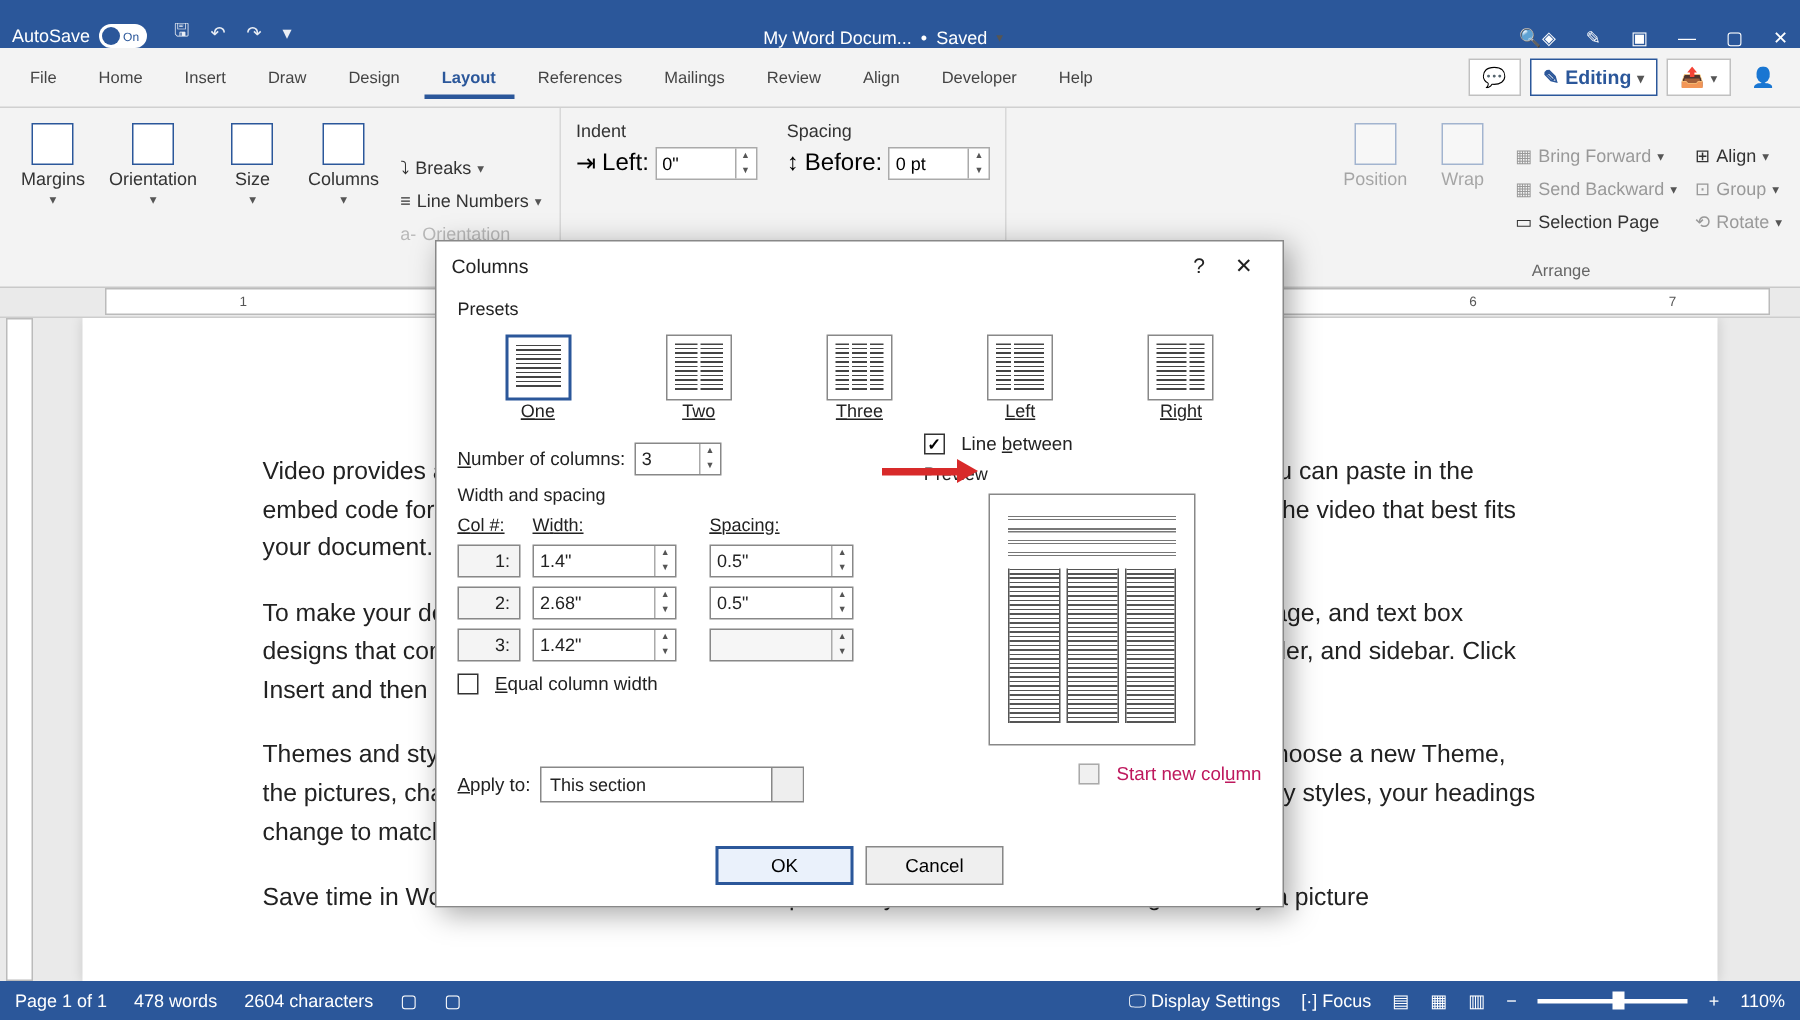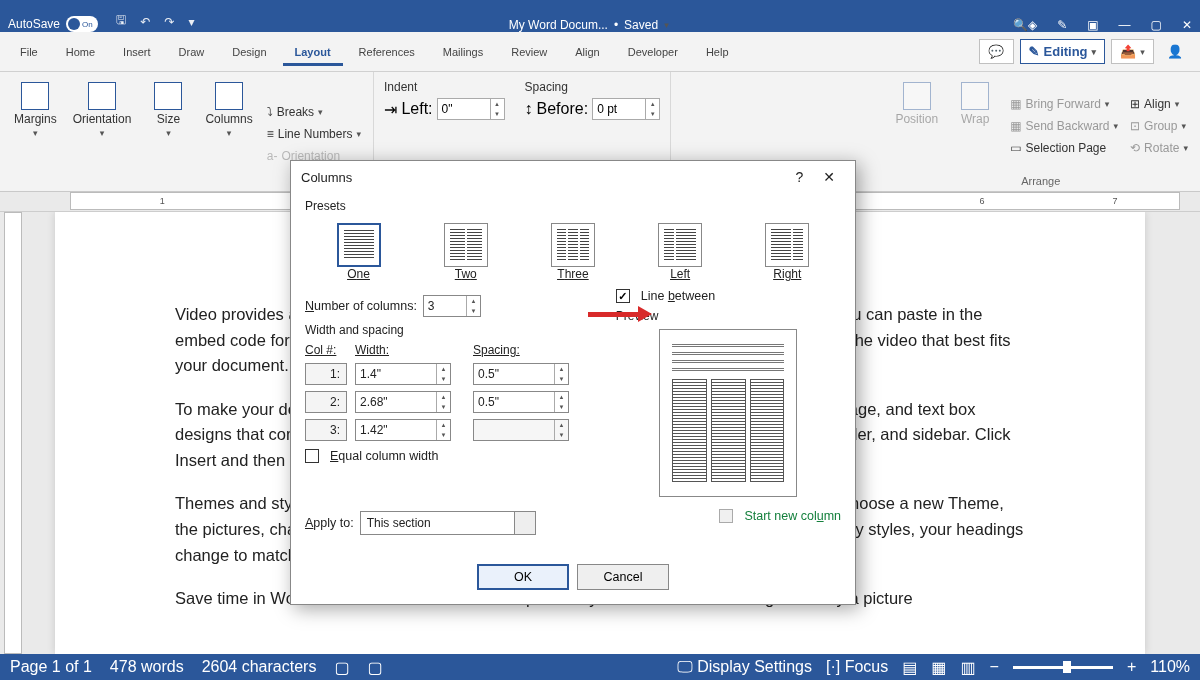--- a/index.html
+++ b/index.html
@@ -48,21 +48,21 @@
 .ruler { position: absolute; left: 70px; right: 20px; height: 18px; background: #fff; border: 1px solid #bbb; font-size: 9px; display: flex; align-items: center;}
 .ruler-tick { position: absolute; font-size: 9px; color: #555; top: 3px; }
 
 
 .doc-area { background: #eaeaea; position: absolute; top: 212px; bottom: 26px; left: 0; right: 0; overflow: hidden; }
 .page { background: #fff; width: 1090px; margin: 0 auto; height: 100%; padding: 90px 120px 30px; box-shadow: 0 0 8px rgba(0,0,0,0.15); }
 .page p { font-size: 16.5px; line-height: 1.55; color: #222; margin-bottom: 18px; }
 .vruler { position: absolute; left: 4px; top: 0; bottom: 0; width: 18px; background: #fff; border: 1px solid #bbb; }
 
 
-.statusbar { position: absolute; bottom: 0; left: 0; right: 0; height: 26px; background: #2b579a; color: #fff; display: flex; align-items: center; font-size: 16px; padding: 0 10px; gap: 18px; }
+.statusbar { position: absolute; bottom: 0; left: 0; right: 0; height: 26px; background: #2b579a; color: #fff; display: flex; align-items: center; font-size: 12px; padding: 0 10px; gap: 18px; }
 .statusbar .right { margin-left: auto; display: flex; gap: 14px; align-items: center; }
 .zoom-slider { width: 100px; height: 3px; background: #fff; position: relative; }
 .zoom-slider::after { content: ""; position: absolute; width: 8px; height: 12px; background: #fff; top: -5px; left: 50%; }
 
 
 .dialog { position: absolute; left: 290px; top: 160px; width: 566px; background: #fff; border: 1px solid #888; box-shadow: 4px 4px 18px rgba(0,0,0,0.35); z-index: 100; }
 .dialog-title { display: flex; padding: 8px 10px; font-size: 13px; color: #222; align-items: center; }
 .dialog-title .sp { flex: 1; }
 .dialog-title .ctrl { padding: 0 10px; cursor: pointer; font-size: 14px; }
 .dialog-body { padding: 6px 14px 14px; font-size: 12.5px; color: #222; }
@@ -420,21 +420,21 @@
       </div>
     </div>
 
     <div class="dlg-bottom">
       <div class="row">
         <span><span class="u">A</span>pply to:</span>
         <div class="apply-select">
             <span>This section</span>
           </div>
       </div>
-      <div class="checkbox" style="color:#15803d; margin-top:4px;justify-content:space-between;">
+      <div class="checkbox" style="color:#be185d; margin-top:4px;justify-content:space-between;">
         <div class="checkbox-box disabled"></div>
           <span>Start new col<span class="u">u</span>mn</span>
       </div>
     </div>
 
     <div class="dlg-buttons">
       <button class="dlg-btn primary">OK</button>
       <button class="dlg-btn">Cancel</button>
     </div>
   </div>

